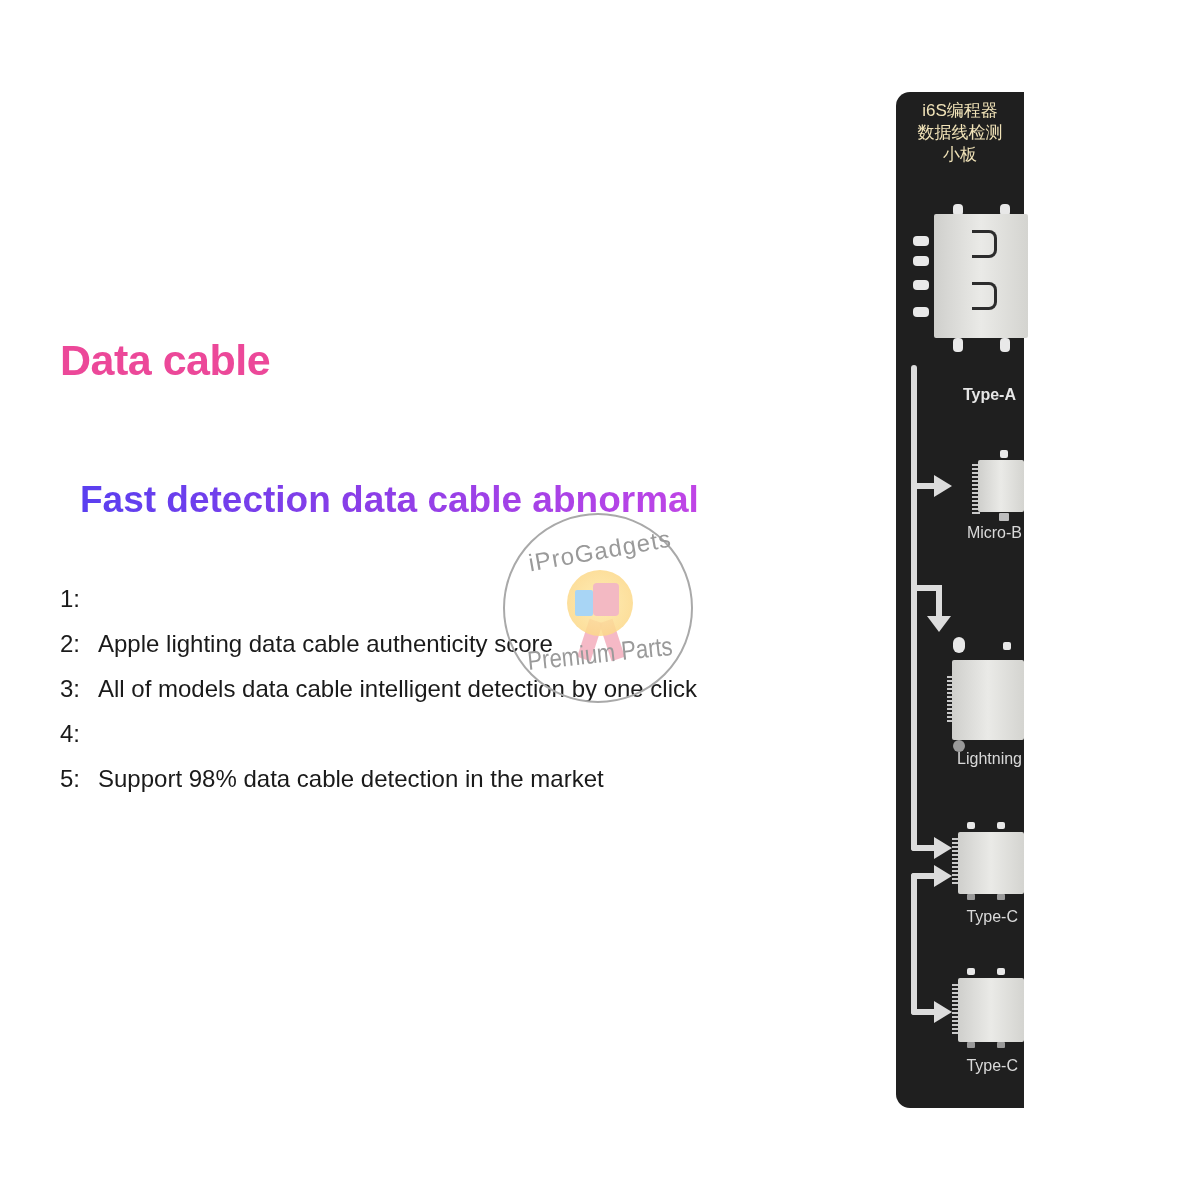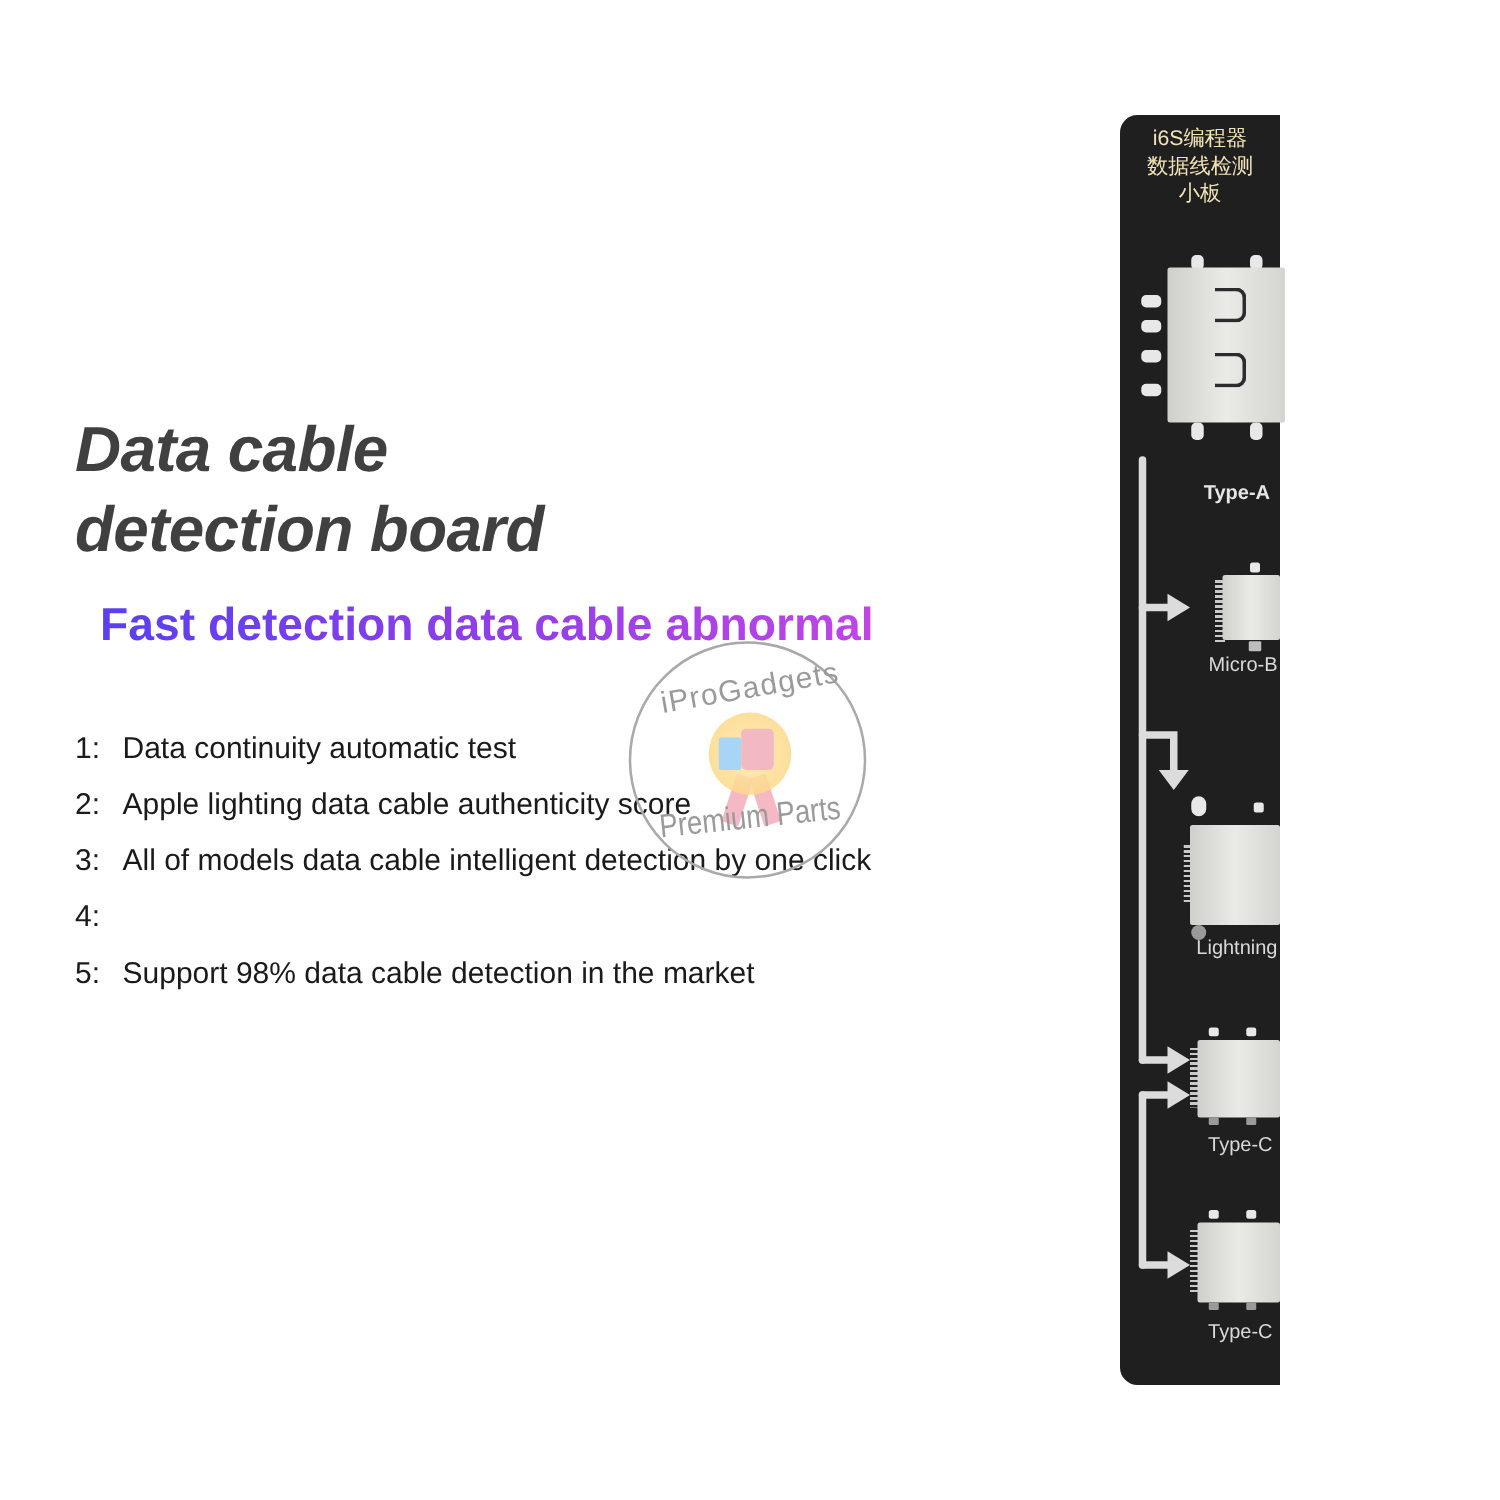--- a/index.html
+++ b/index.html
@@ -1,17 +1,17 @@
 <!DOCTYPE html>
 <html><head>
 <meta charset="utf-8">
 <style>
   html,body{margin:0;padding:0;}
   body{width:1200px;height:1200px;background:#ffffff;position:relative;overflow:hidden;font-family:"Liberation Sans",sans-serif;}
-  .title{position:absolute;left:60px;top:328px;color:#404040;font-weight:bold;font-size:51px;line-height:64px;letter-spacing:-0.5px;font-style:italic;}
+  .title{position:absolute;left:60px;top:328px;color:#ec4899;font-weight:bold;font-size:43px;line-height:64px;letter-spacing:-0.5px;}
   .title div{white-space:nowrap;}
   .subtitle{position:absolute;left:60px;top:478px;font-weight:bold;font-size:37px;line-height:44px;white-space:nowrap;
     background:linear-gradient(90deg,#5a3ff0 0%,#8a3ee8 45%,#c045e6 100%);-webkit-background-clip:text;background-clip:text;color:transparent;margin-left:20px;}
   .features{position:absolute;left:60px;top:576px;margin:0;padding:0;list-style:none;}
   .features li{font-size:24px;line-height:45px;color:#1a1a1a;white-space:nowrap;display:flex;}
   .features .num{width:38px;display:inline-block;}
   .watermark{position:absolute;left:503px;top:513px;width:190px;height:190px;border:2px solid #a9a9a9;border-radius:50%;box-sizing:border-box;}
   .wm-badge{position:absolute;left:62px;top:55px;width:66px;height:66px;border-radius:50%;background:radial-gradient(circle,#fde9a8 0%,#fcd98a 70%,#f9d27a 100%);opacity:0.85;}
   .wm-ribbon1,.wm-ribbon2{position:absolute;top:105px;width:14px;height:40px;background:#f2a8b8;opacity:0.8;}
   .wm-ribbon1{left:78px;transform:rotate(18deg);} .wm-ribbon2{left:100px;transform:rotate(-18deg);}
@@ -27,29 +27,27 @@
   .pin{position:absolute;background:#e8e8e8;border-radius:4px;}
   .comb{position:absolute;width:8px;background:repeating-linear-gradient(180deg,#c9c9c9 0 2px,#1f1f1f 2px 4px);}
   .slot{position:absolute;border:3px solid #2c2c2c;border-left:none;border-radius:0 8px 8px 0;width:22px;height:22px;}
   svg.traces{position:absolute;left:0;top:0;}
 </style>
 </head>
 <body>
 
 <div class="title">
   <div>Data cable</div>
-  <div>detection board</div>
 </div>
 
 <div class="subtitle">Fast detection data cable abnormal</div>
 
 <ul class="features">
   <li>
       <span class="num">1:</span>
-      <span>Data continuity automatic test</span>
     </li>
   <li>
       <span class="num">2:</span>
       <span>Apple lighting data cable authenticity score</span>
     </li>
   <li>
       <span class="num">3:</span>
       <span>All of models data cable intelligent detection by one click</span>
     </li>
   <li>

